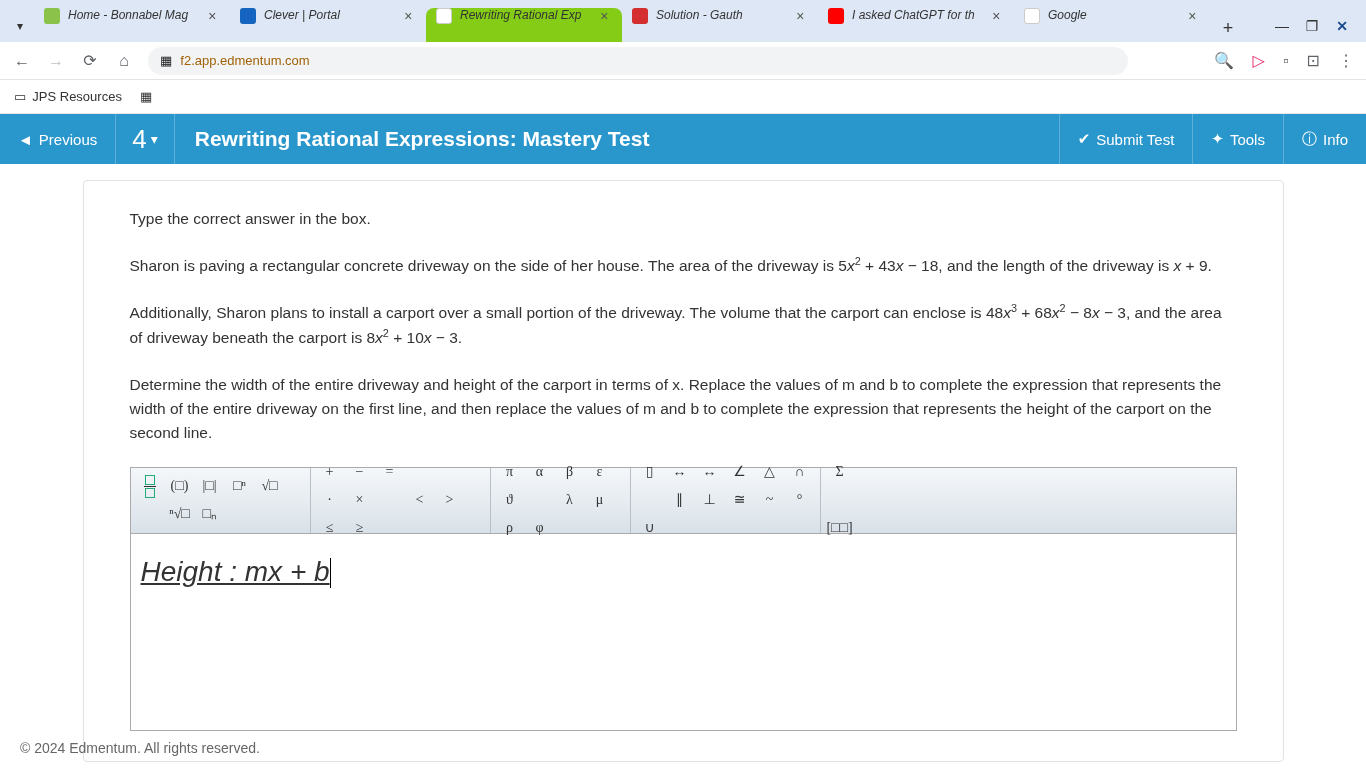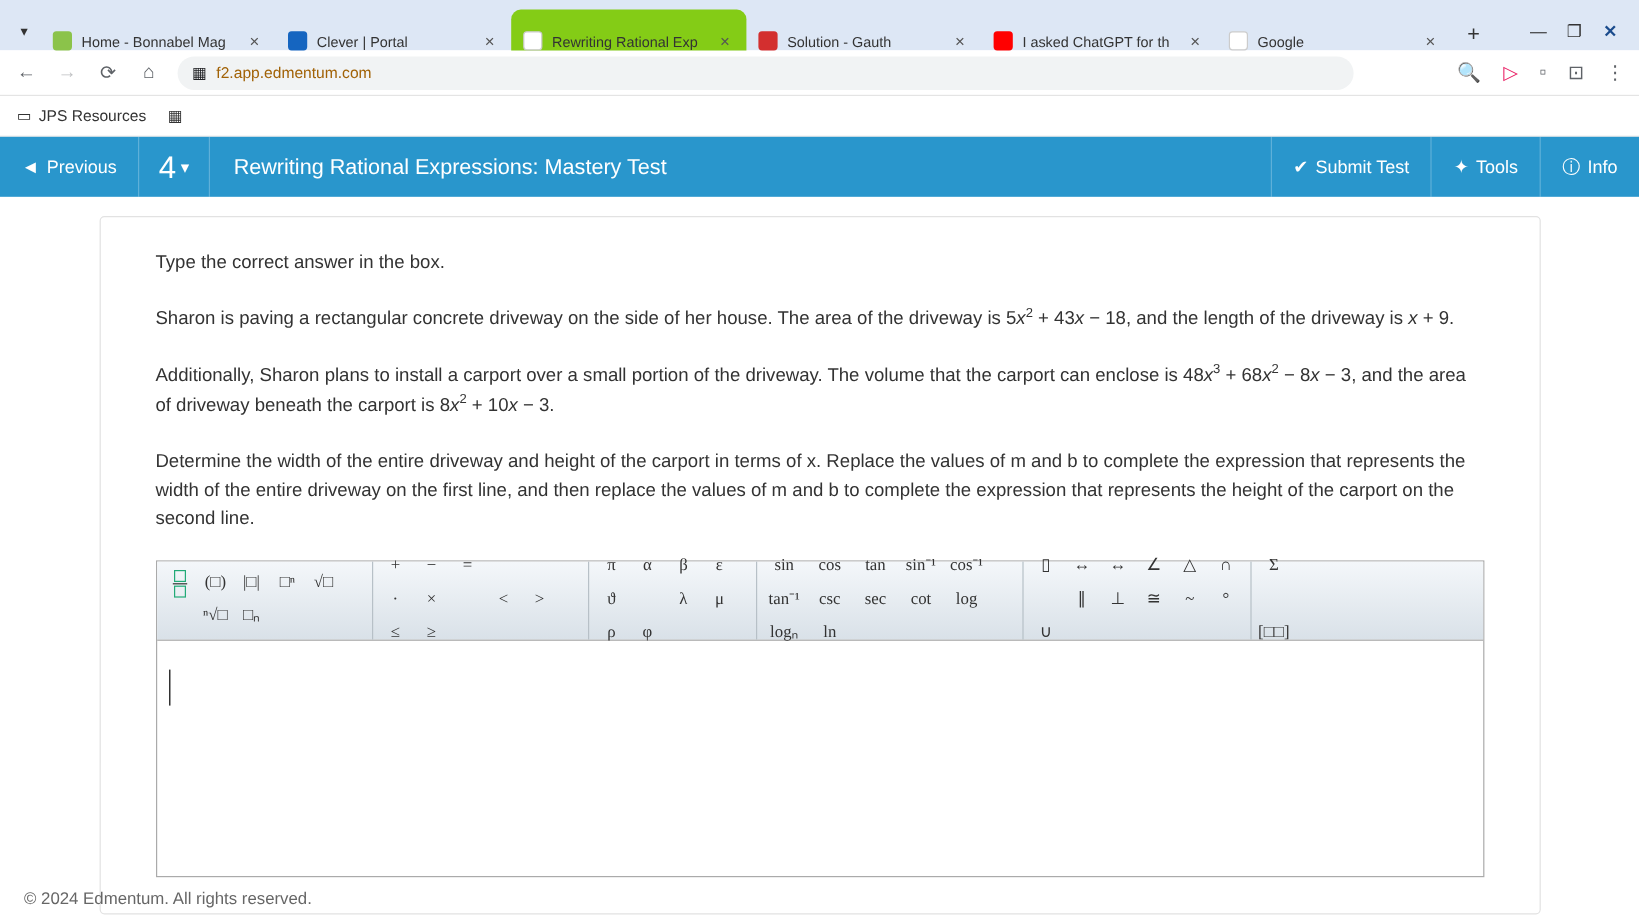--- a/index.html
+++ b/index.html
@@ -1,21 +1,21 @@
 <!DOCTYPE html>
 <html><head>
 <meta charset="utf-8">
 <style>
 * { margin:0; padding:0; box-sizing:border-box; font-family:Arial,Helvetica,sans-serif; }
 body { width:1366px; height:768px; background:#fff; overflow:hidden; position:relative; }
 
 
 .chrome-top { background:#dde7f5; height:42px; display:flex; align-items:flex-end; padding:0 6px; }
 .tab-dropdown { width:28px; height:32px; display:flex; align-items:center; justify-content:center; color:#333; font-size:12px; }
-.tab { height:34px; display:flex; align-items:flex-end; padding:0 10px; font-size:12px; color:#333; max-width:196px; min-width:196px; position:relative; }
+.tab { height:34px; display:flex; align-items:flex-start; padding:0 10px; font-size:12px; color:#333; max-width:196px; min-width:196px; position:relative;font-style:italic; }
 .tab.active { background:#84cc16; border-radius:8px 8px 0 0; }
 .tab-favicon { width:16px; height:16px; margin-right:8px; border-radius:3px; flex-shrink:0; }
 .tab-title { overflow:hidden; white-space:nowrap; text-overflow:ellipsis; flex:1; }
 .tab-close { margin-left:6px; width:16px; height:16px; display:flex; align-items:center; justify-content:center; font-size:14px; color:#555; }
 .tab-new { width:28px; height:28px; display:flex; align-items:center; justify-content:center; font-size:18px; color:#333; margin-left:4px; }
 .chrome-win { margin-left:auto; display:flex; gap:14px; padding:0 10px 8px 0; color:#333; }
 .chrome-win span { width:16px; display:inline-flex; justify-content:center; align-items:center; font-size:14px; }
 
 .addr-row { height:38px; background:#fff; display:flex; align-items:center; padding:0 12px; gap:14px; border-bottom:1px solid #e4e4e4; }
 .addr-btn { width:20px; height:20px; display:flex; align-items:center; justify-content:center; color:#5f6368; font-size:16px; }
@@ -25,21 +25,21 @@
 .addr-right { display:flex; gap:18px; align-items:center; color:#5f6368; margin-left:auto; }
 .addr-right span { font-size:16px; }
 
 .bookmarks { height:34px; background:#fff; display:flex; align-items:center; padding:0 14px; gap:18px; font-size:13px; color:#333; border-bottom:1px solid #e8e8e8; }
 .bm-item { display:flex; align-items:center; gap:6px; }
 
 
 .app-header { height:50px; background:#2996cc; display:flex; align-items:center; color:#fff; font-size:15px; }
 .hdr-btn { padding:0 18px; height:50px; display:flex; align-items:center; gap:6px; border-right:1px solid rgba(255,255,255,.25); cursor:pointer; }
 .hdr-q { font-size:26px; font-weight:300; padding:0 16px; display:flex; align-items:center; gap:4px; border-right:1px solid rgba(255,255,255,.25); height:50px; }
-.hdr-title { flex:1; padding-left:20px; font-size:18px; font-weight:400; }
+.hdr-title { flex:1; padding-left:20px; font-size:21px; font-weight:700; }
 .hdr-right { display:flex; height:50px; }
 .hdr-right .hdr-btn { border-left:1px solid rgba(255,255,255,.25); border-right:none; }
 
 
 .page { padding:16px 8px 0 8px; }
 .card { background:#fff; border:1px solid #e2e2e2; border-radius:4px; margin:0 auto; width:1201px; padding:26px 46px 30px 46px; color:#333; font-size:15.5px; line-height:1.55; }
 .card p { margin-bottom:22px; }
 sup { font-size:.7em; }
 .ital { font-style:italic; }
 
@@ -211,34 +211,20 @@
           <span class="tool-btn">α</span>
           <span class="tool-btn">β</span>
           <span class="tool-btn">ε</span>
           <span class="tool-btn">ϑ</span>
           <span class="tool-btn"></span>
           <span class="tool-btn">λ</span>
           <span class="tool-btn">μ</span>
           <span class="tool-btn">ρ</span>
           <span class="tool-btn">φ</span>
         </div>
-        <div class="tool-group" style="width:222px">
-          <span class="tool-btn wide">sin</span>
-          <span class="tool-btn wide">cos</span>
-          <span class="tool-btn wide">tan</span>
-          <span class="tool-btn wide">sin⁻¹</span>
-          <span class="tool-btn wide">cos⁻¹</span>
-          <span class="tool-btn wide">tan⁻¹</span>
-          <span class="tool-btn wide">csc</span>
-          <span class="tool-btn wide">sec</span>
-          <span class="tool-btn wide">cot</span>
-          <span class="tool-btn wide">log</span>
-          <span class="tool-btn wide">logₙ</span>
-          <span class="tool-btn wide">ln</span>
-        </div>
         <div class="tool-group" style="width:190px">
           <span class="tool-btn">▯</span>
           <span class="tool-btn">↔</span>
           <span class="tool-btn">↔</span>
           <span class="tool-btn">∠</span>
           <span class="tool-btn">△</span>
           <span class="tool-btn">∩</span>
           <span class="tool-btn"></span>
           <span class="tool-btn">∥</span>
           <span class="tool-btn">⊥</span>
@@ -247,19 +233,19 @@
           <span class="tool-btn">°</span>
           <span class="tool-btn">∪</span>
         </div>
         <div class="tool-group" style="width:46px;border-right:none">
           <span class="tool-btn">Σ</span>
           <span class="tool-btn"></span>
           <span class="tool-btn">[□□]</span>
         </div>
       </div>
       <div class="math-input">
-        <div class="math-line"><span style="border-left:1.5px solid #000;display:inline-block;height:30px;vertical-align:middle"></span></div>
+        <div class="math-line"><span class="cursor-line">Height :  mx + b</span><span style="border-left:1.5px solid #000;display:inline-block;height:30px;vertical-align:middle"></span></div>
       </div>
     </div>
   </div>
 </div>
 
 <div class="footer">© 2024 Edmentum. All rights reserved.</div>
 
 </body></html>

